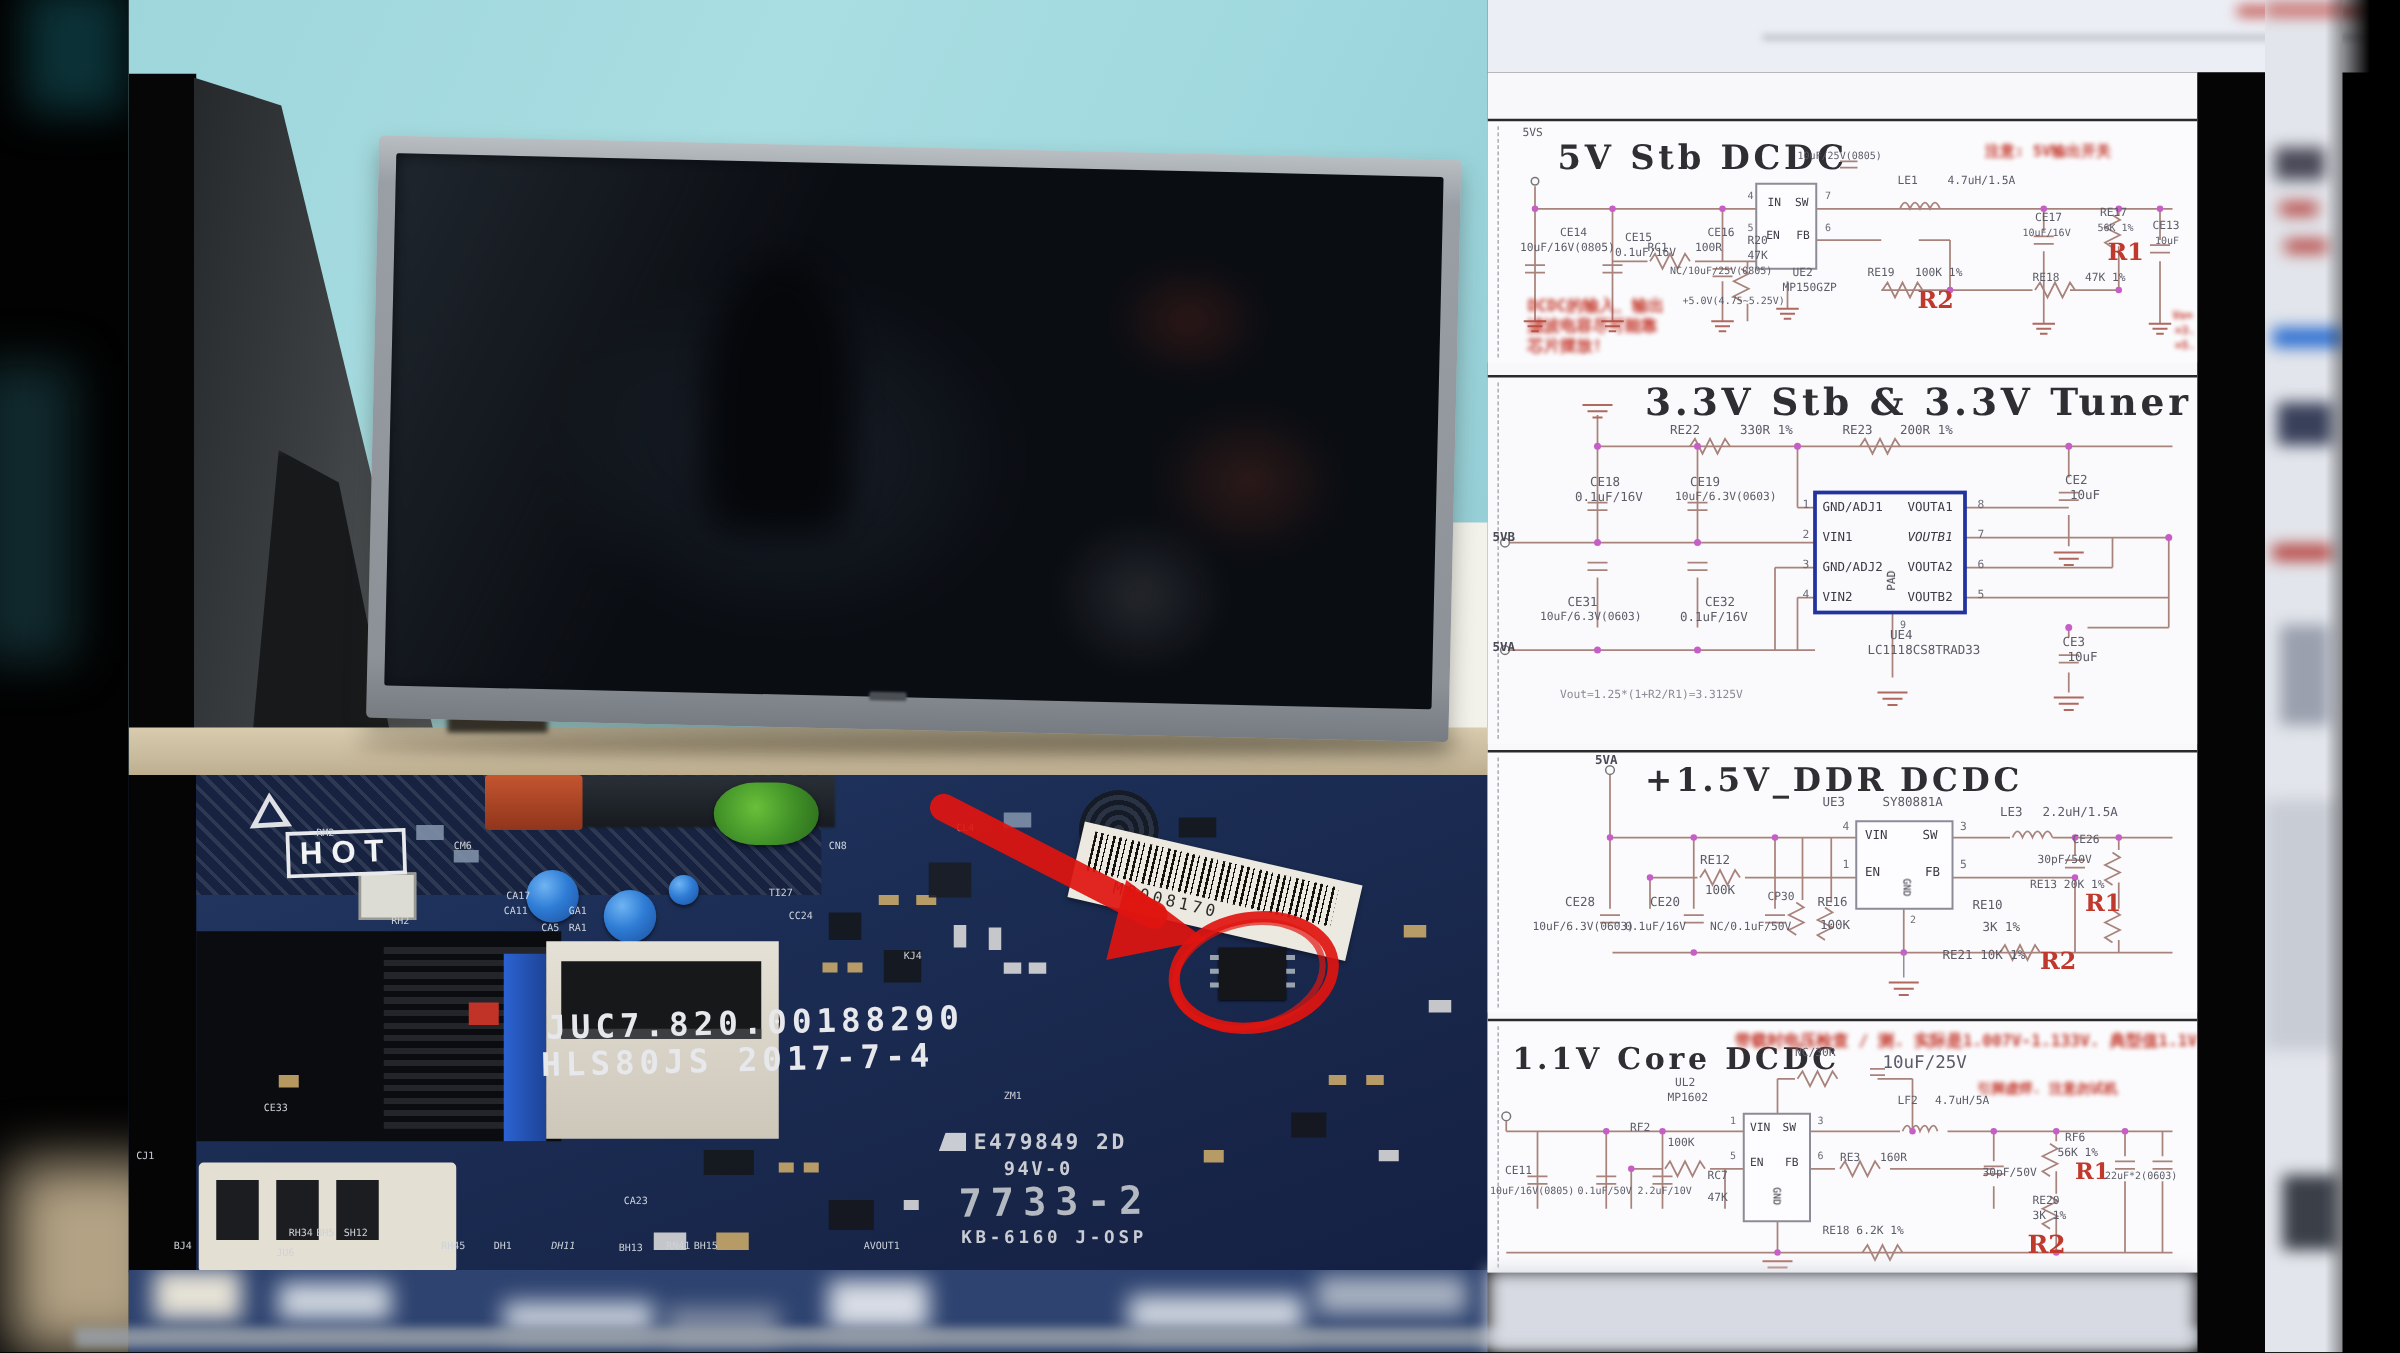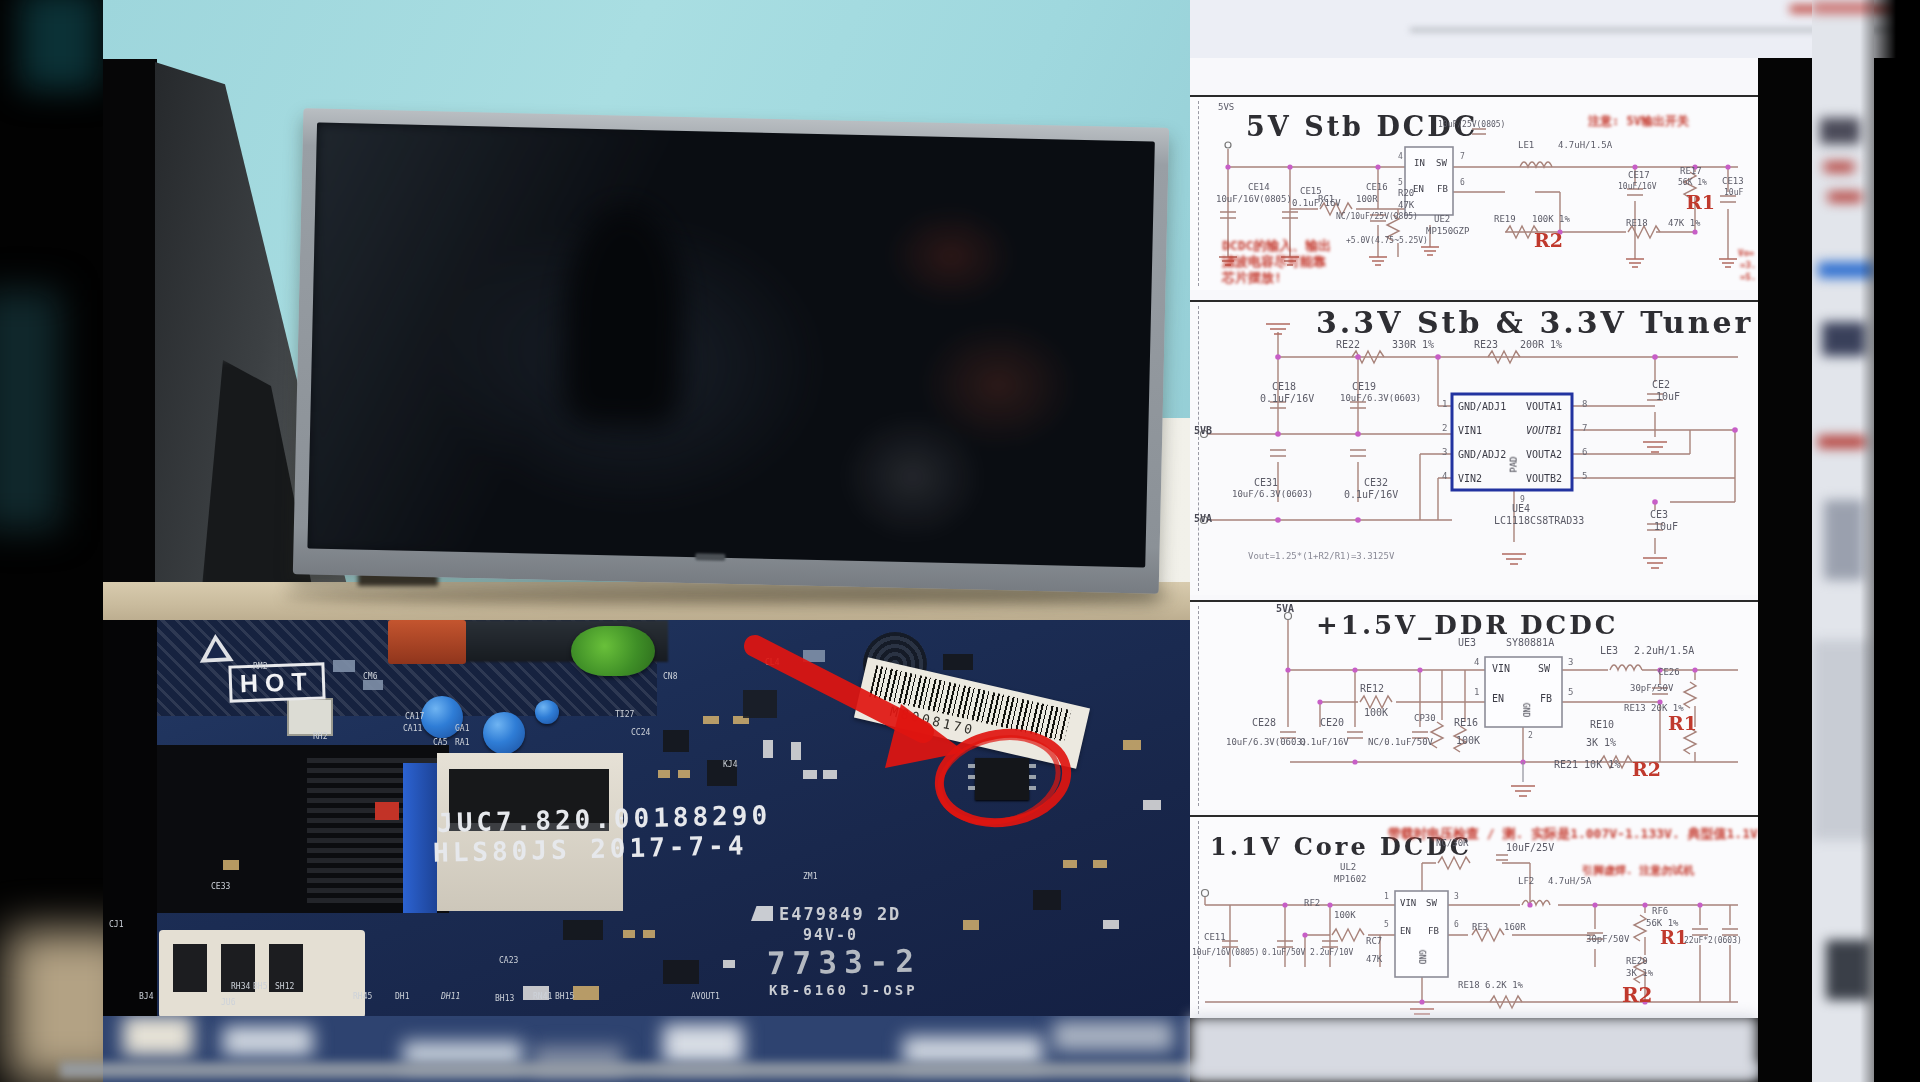--- a/index.html
+++ b/index.html
@@ -458,21 +458,21 @@
         <span class="lbl m" style="left: 434px; top: 102px; font-size: 9px;">RE13 20K 1%</span>
         <span class="lbl r" style="left: 478px; top: 112px; font-size: 19px;">R1</span>
         <span class="lbl m" style="left: 62px; top: 116px; font-size: 10px;">CE28</span>
         <span class="lbl m" style="left: 130px; top: 116px; font-size: 10px;">CE20</span>
         <span class="lbl m" style="left: 224px; top: 112px; font-size: 9px;">CP30</span>
         <span class="lbl m" style="left: 264px; top: 116px; font-size: 10px;">RE16</span>
         <span class="lbl m" style="left: 266px; top: 134px; font-size: 10px;">100K</span>
         <span class="lbl m" style="left: 36px; top: 136px; font-size: 9px;">10uF/6.3V(0603)</span>
         <span class="lbl m" style="left: 110px; top: 136px; font-size: 9px;">0.1uF/16V</span>
         <span class="lbl m" style="left: 178px; top: 136px; font-size: 9px;">NC/0.1uF/50V</span>
-        <span class="lbl m" style="left: 400px; top: 118px; font-size: 10px;">RE10</span>
+        <span class="lbl m" style="left: 388px; top: 118px; font-size: 10px;">RE10</span>
         <span class="lbl m" style="left: 396px; top: 136px; font-size: 10px;">3K 1%</span>
         <span class="lbl m" style="left: 364px; top: 158px; font-size: 10px;">RE21 10K 1%</span>
         <span class="lbl r" style="left: 442px; top: 158px; font-size: 19px;">R2</span>
         <span class="lbl pin" style="left: 302px; top: 62px; font-size: 10px;">VIN</span>
         <span class="lbl pin" style="left: 348px; top: 62px; font-size: 10px;">SW</span>
         <span class="lbl pin" style="left: 302px; top: 92px; font-size: 10px;">EN</span>
         <span class="lbl pin" style="left: 350px; top: 92px; font-size: 10px;">FB</span>
         <span class="lbl num" style="left: 284px; top: 56px; font-size: 9px;">4</span>
         <span class="lbl num" style="left: 378px; top: 56px; font-size: 9px;">3</span>
         <span class="lbl num" style="left: 284px; top: 86px; font-size: 9px;">1</span>
@@ -500,21 +500,21 @@
         <circle class="j" cx="455" cy="185" r="2.6"></circle>
         <path class="gndl" d="M220,192 h24 M224,197 h16 M228,202 h8"></path>
         <circle cx="15" cy="76" r="3.5" fill="none" stroke="#777" stroke-width="1.2"></circle>
       </svg>
     <span class="lbl t" style="left: 20px; top: 18px; font-size: 24px;">1.1V Core DCDC</span>
         <span class="lbl rz" style="left: 198px; top: 10px; font-size: 13px;">带载时电压检查 / 测. 实际是1.007V-1.133V. 典型值1.1V</span>
         <span class="lbl rz" style="left: 392px; top: 48px; font-size: 11px;">引脚虚焊. 注意勿试机</span>
         <span class="lbl m" style="left: 150px; top: 46px; font-size: 9px;">UL2</span>
         <span class="lbl m" style="left: 144px; top: 58px; font-size: 9px;">MP1602</span>
         <span class="lbl m" style="left: 246px; top: 22px; font-size: 9px;">NC/30R</span>
-        <span class="lbl m" style="left: 316px; top: 26px; font-size: 10px;">10uF/25V</span>
+        <span class="lbl m" style="left: 316px; top: 26px; font-size: 14px;">10uF/25V</span>
         <span class="lbl m" style="left: 328px; top: 60px; font-size: 9px;">LF2</span>
         <span class="lbl m" style="left: 358px; top: 60px; font-size: 9px;">4.7uH/5A</span>
         <span class="lbl m" style="left: 114px; top: 82px; font-size: 9px;">RF2</span>
         <span class="lbl m" style="left: 144px; top: 94px; font-size: 9px;">100K</span>
         <span class="lbl m" style="left: 282px; top: 106px; font-size: 9px;">RE3</span>
         <span class="lbl m" style="left: 314px; top: 106px; font-size: 9px;">160R</span>
         <span class="lbl pin" style="left: 210px; top: 82px; font-size: 9px;">VIN</span>
         <span class="lbl pin" style="left: 236px; top: 82px; font-size: 9px;">SW</span>
         <span class="lbl pin" style="left: 210px; top: 110px; font-size: 9px;">EN</span>
         <span class="lbl pin" style="left: 238px; top: 110px; font-size: 9px;">FB</span>

